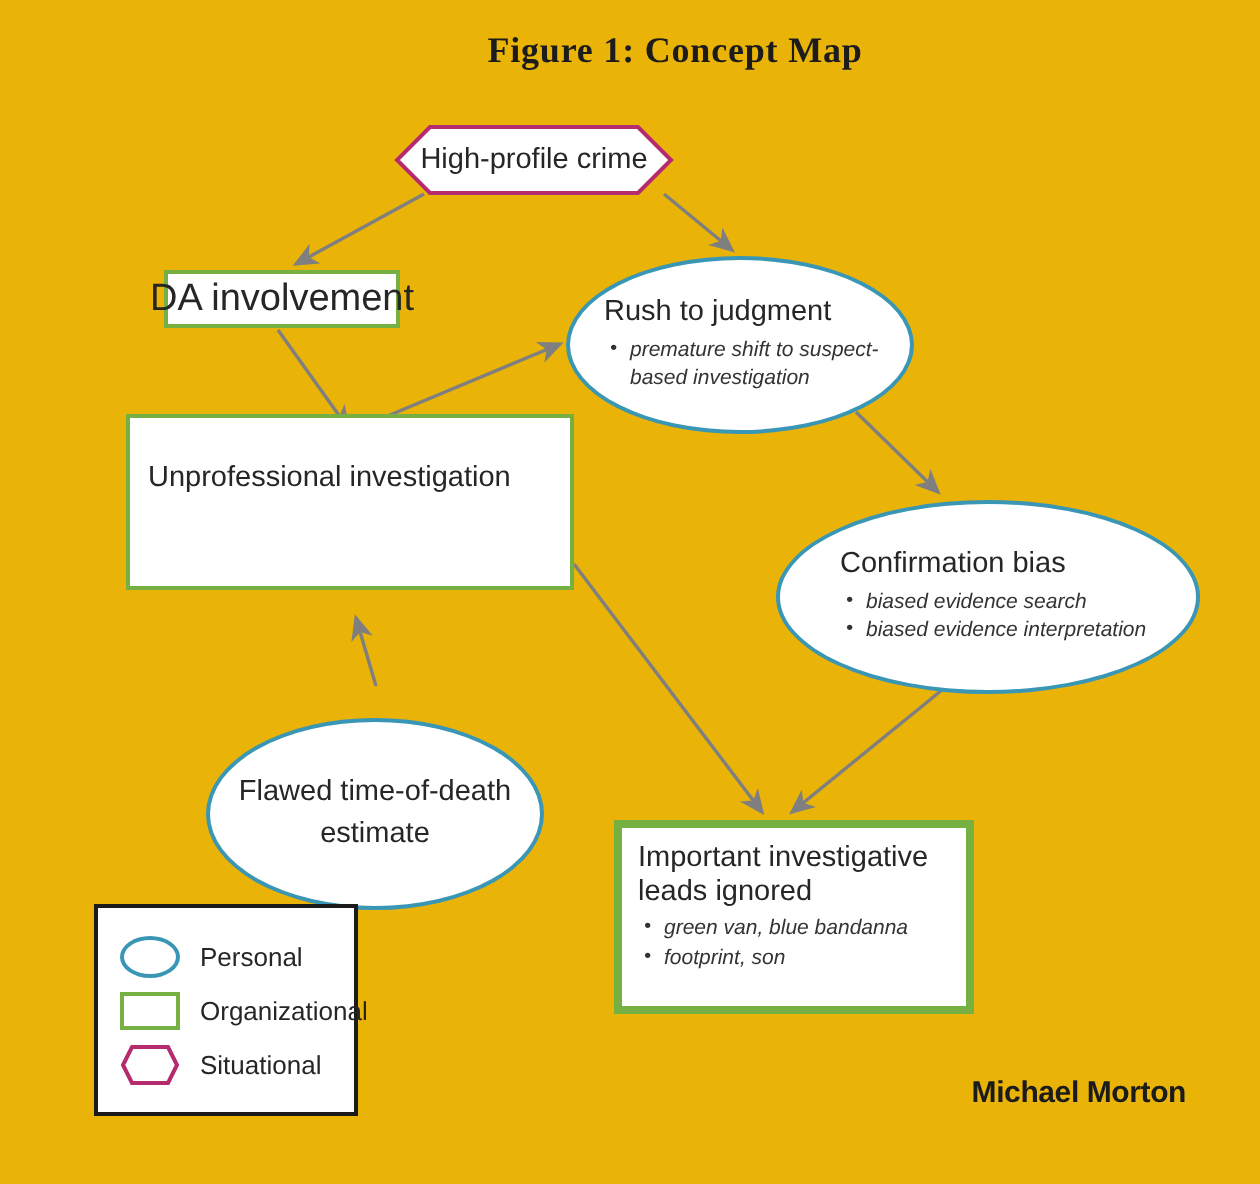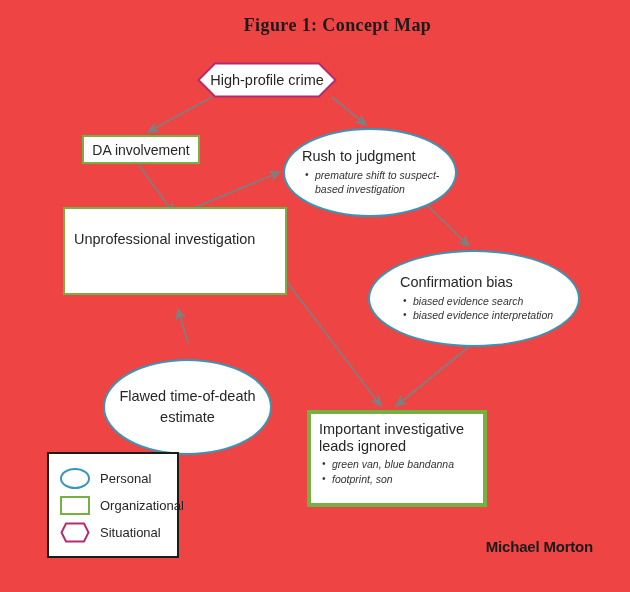--- a/index.html
+++ b/index.html
@@ -6,21 +6,21 @@
   html, body { background: #ffffff; }
   body {
     font-family: "Liberation Sans", sans-serif;
     color: #262626;
     width: 630px; height: 592px;
     overflow: hidden;
   }
   #canvas {
     position: relative;
     width: 630px; height: 592px;
-    background: #ef4444;
+    background: #eab308;
   }
   
   .fig-title {
     position: absolute;
     left: 45px; right: 0; top: 15px;
     text-align: center;
     font-family: "Liberation Serif", serif;
     font-weight: bold;
     font-size: 18px;
     letter-spacing: 0.4px;
@@ -63,26 +63,26 @@
   .hex-node svg polygon { fill: #ffffff; stroke: var(--pink); stroke-width: 2; }
   .hex-label {
     position: absolute; inset: 0;
     display: flex; align-items: center; justify-content: center;
     font-size: 14.5px; white-space: nowrap;
   }
   
   #node-da {
     left: 82px; top: 135px; width: 118px; height: 29px;
     display: flex; align-items: center; justify-content: center;
-    font-size: 14px; white-space: nowrap;
+    font-size: 19px; white-space: nowrap;
   }
   #node-hex { left: 197px; top: 62px; width: 140px; height: 36px; }
   #node-rush { left: 283px; top: 128px; width: 174px; height: 89px; padding: 4px 6px 4px 17px; }
   #node-unprof { left: 63px; top: 207px; width: 224px; height: 88px; padding: 22px 4px 4px 9px; }
-  #node-conf { left: 368px; top: 250px; width: 212px; height: 97px; padding: 4px 8px 4px 30px; }
+  #node-conf { left: 388px; top: 250px; width: 212px; height: 97px; padding: 4px 8px 4px 30px; }
   #node-flawed {
     left: 103px; top: 359px; width: 169px; height: 96px;
     align-items: center; text-align: center;
     font-size: 14.5px; line-height: 1.45;
     padding: 0 14px;
   }
   #node-important { left: 307px; top: 410px; width: 180px; height: 97px; padding: 7px 4px 4px 8px; }
   
   .legend {
     position: absolute;

